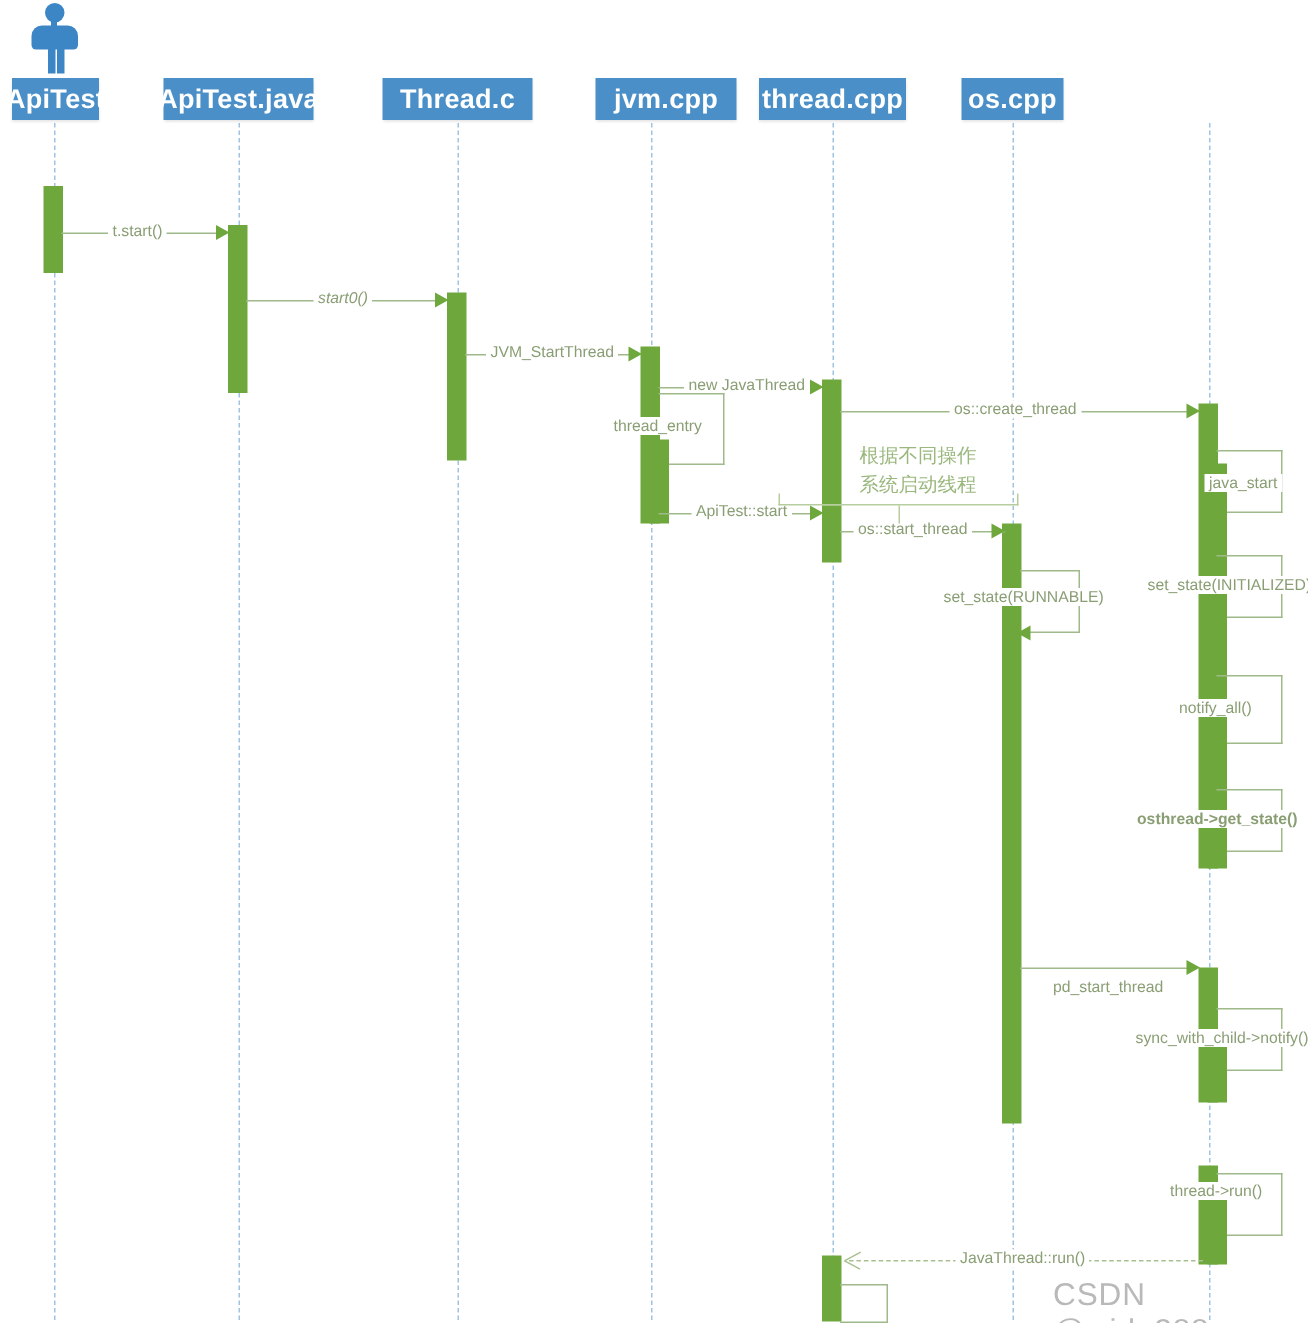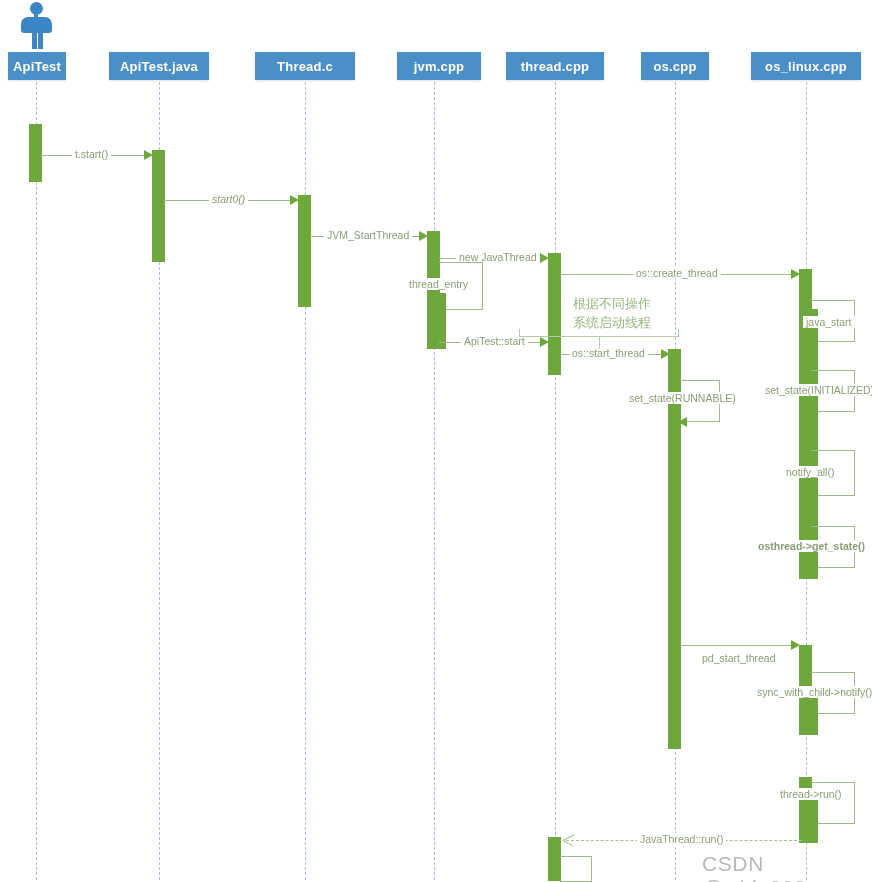--- a/index.html
+++ b/index.html
@@ -11,21 +11,21 @@
   .actor .head{position:absolute;width:13px;height:13px;border-radius:50%;background:#3d86c6;left:9px;top:0;}
   .actor .body{position:absolute;width:31px;height:16px;background:#3d86c6;left:0;top:15px;
        border-radius:7px 7px 3px 3px;}
   .actor .legL{position:absolute;width:5px;height:17px;background:#3d86c6;left:11px;top:30px;}
   .actor .legR{position:absolute;width:5px;height:17px;background:#3d86c6;left:17px;top:30px;}
   .actor .neck{position:absolute;width:4px;height:4px;background:#3d86c6;left:13px;top:12px;}
 
   
   .phead{position:absolute;background:#4a8fc7;color:#ffffff;font-weight:bold;
      display:flex;align-items:center;justify-content:center;
-     font-size:13px;letter-spacing:.2px;height:28px;box-sizing:border-box;
+     font-size:18px;letter-spacing:.2px;height:28px;box-sizing:border-box;
      box-shadow:0 1px 2px rgba(0,0,0,.12);}
 
   
   .lifeline{position:absolute;width:0;border-left:1px dashed #9fc3e3;}
 
   
   .act{position:absolute;background:#6ea83c;width:11px;box-shadow:0 0 0 1px #6ea83c;}
 
   
   .msgline{position:absolute;height:0;border-top:1px solid #9fb98a;}
@@ -64,24 +64,23 @@
     <div class="head"></div>
     <div class="neck"></div>
     <div class="body"></div>
     <div class="legL"></div>
     <div class="legR"></div>
   </div>
 
   <div class="phead" style="left:8px;top:52px;width:58px;">ApiTest</div>
   <div class="phead" style="left:109px;top:52px;width:100px;">ApiTest.java</div>
   <div class="phead" style="left:255px;top:52px;width:100px;">Thread.c</div>
-  <div class="phead" style="left:397px;top:52px;width:84px;">jvm.cpp</div>
+  <div class="phead" style="left:397px;top:52px;width:94px;">jvm.cpp</div>
   <div class="phead" style="left:506px;top:52px;width:98px;">thread.cpp</div>
   <div class="phead" style="left:641px;top:52px;width:68px;">os.cpp</div>
-  <div class="phead" style="left:751px;top:52px;width:110px;">os_linux.cpp</div>
 
   <div class="lifeline" style="left:36px;top:82px;height:798px;"></div>
   <div class="lifeline" style="left:159px;top:82px;height:798px;"></div>
   <div class="lifeline" style="left:305px;top:82px;height:798px;"></div>
   <div class="lifeline" style="left:434px;top:82px;height:798px;"></div>
   <div class="lifeline" style="left:555px;top:82px;height:798px;"></div>
   <div class="lifeline" style="left:675px;top:82px;height:798px;"></div>
   <div class="lifeline" style="left:806px;top:82px;height:798px;"></div>
 
   <div class="act" style="left:30px;top:125px;height:56px;"></div>

